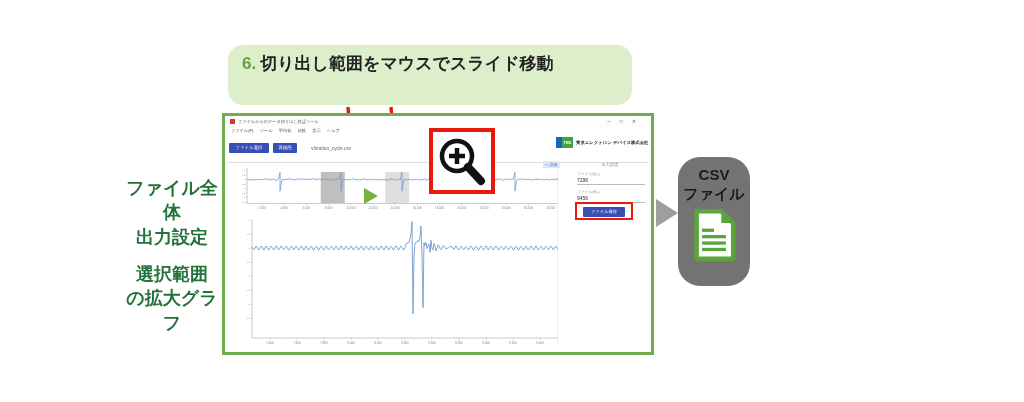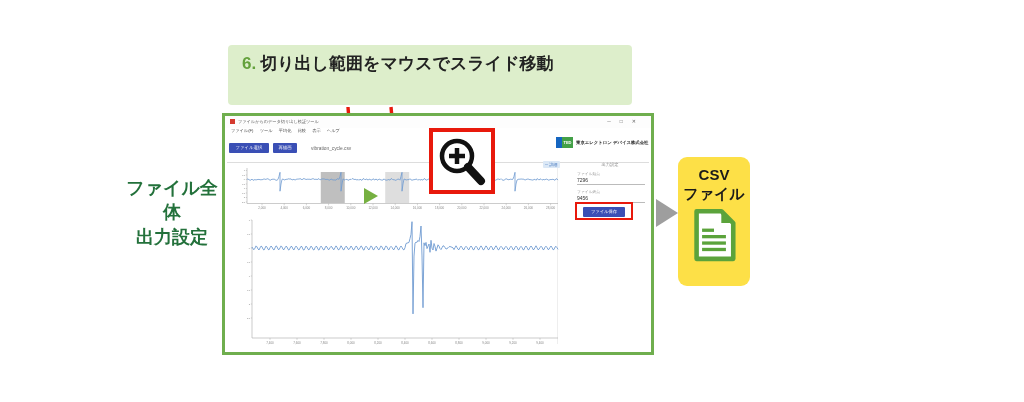--- a/index.html
+++ b/index.html
@@ -2,21 +2,21 @@
 <html><head>
 <meta charset="utf-8">
 <style>
   * { margin:0; padding:0; box-sizing:border-box; }
   html,body { background:#fff; }
   body { font-family:"Liberation Sans", sans-serif; }
   #stage { position:relative; width:1024px; height:402px; background:#fff; overflow:hidden; }
 
   
   .callout { position:absolute; left:228px; top:45px; width:404px; height:60px;
-    background:#ddeecb; border-radius:4px; padding:7px 12px 0 14px;
+    background:#ddeecb; border-radius:15px; padding:7px 12px 0 14px;
     font-weight:bold; font-size:17px; color:#222; line-height:1.45; }
   .callout .num { color:#64a13c; margin-right:4px; }
   .callout .l2 { padding-left:22px; }
 
   
   #arrows { position:absolute; left:0; top:0; width:1024px; height:402px; pointer-events:none; }
 
   
   .side-label { position:absolute; color:#23713b; font-weight:bold; font-size:18px;
     text-align:center; line-height:1.35; }
@@ -77,21 +77,21 @@
   .save-wrap { position:absolute; left:350px; top:86px; width:58px; height:18px;
     border:2.5px solid #e8190c; }
   .btn-save { position:absolute; left:6px; top:2.5px; width:42px; height:10px;
     background:#3a4fb5; color:#fff; border:none; border-radius:1px; font-size:4.3px;
     line-height:10px; text-align:center; font-family:inherit; }
 
   
   .flow-arrow { position:absolute; left:656px; top:199px; width:0; height:0;
     border-left:22px solid #9e9e9e; border-top:14px solid transparent; border-bottom:14px solid transparent; }
   .csv-box { position:absolute; left:678px; top:157px; width:72px; height:129px;
-    background:#fde047; border-radius:9px; text-align:center; padding-top:9px; }
+    background:#737373; border-radius:22px; text-align:center; padding-top:9px; }
   .csv-box .t { font-size:15px; font-weight:bold; color:#1a1a1a; line-height:1.25; }
   .csv-box svg { margin-top:4px; }
 </style>
 </head>
 <body>
 
 <div id="stage">
 
   <div class="callout">
     <div><span class="num">6.</span><span>切り出し範囲をマウスでスライド移動</span></div>
@@ -103,20 +103,24 @@
         <path d="M0,0 L7,3.2 L0,6.4 z" fill="#e8190c"></path>
       </marker>
     </defs>
     <line x1="348" y1="107" x2="352" y2="163" stroke="#e8190c" stroke-width="3.4" marker-end="url(#ah)"></line>
     <line x1="391" y1="107" x2="396" y2="161" stroke="#e8190c" stroke-width="3.4" marker-end="url(#ah)"></line>
   </svg>
 
   <div class="side-label lbl-top">
     <div>ファイル全体</div>
     <div>出力設定</div>
+  </div>
+  <div class="side-label lbl-bot">
+    <div>選択範囲</div>
+    <div>の拡大グラフ</div>
   </div>
   <div class="bracket br-top"></div>
   <div class="bracket br-bot"></div>
 
   <div class="appwin">
     <div class="win-inner">
 
       <div class="titlebar">
         <div class="app-ico"></div>
         <div class="win-title">ファイルからのデータ切り出し検証ツール</div>

